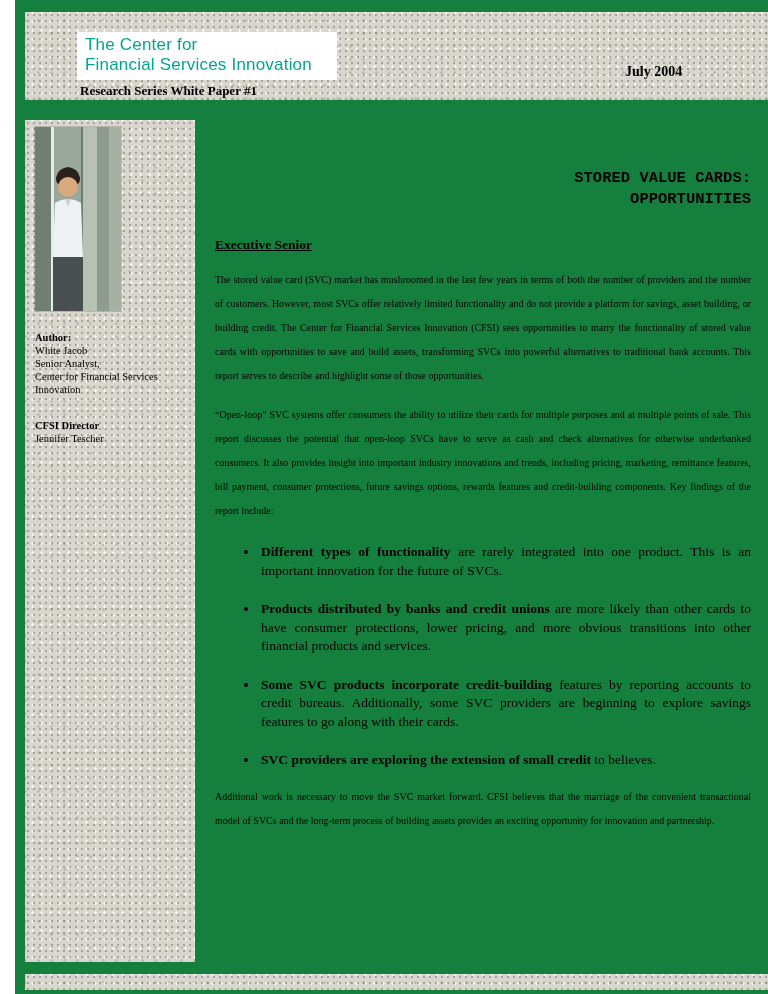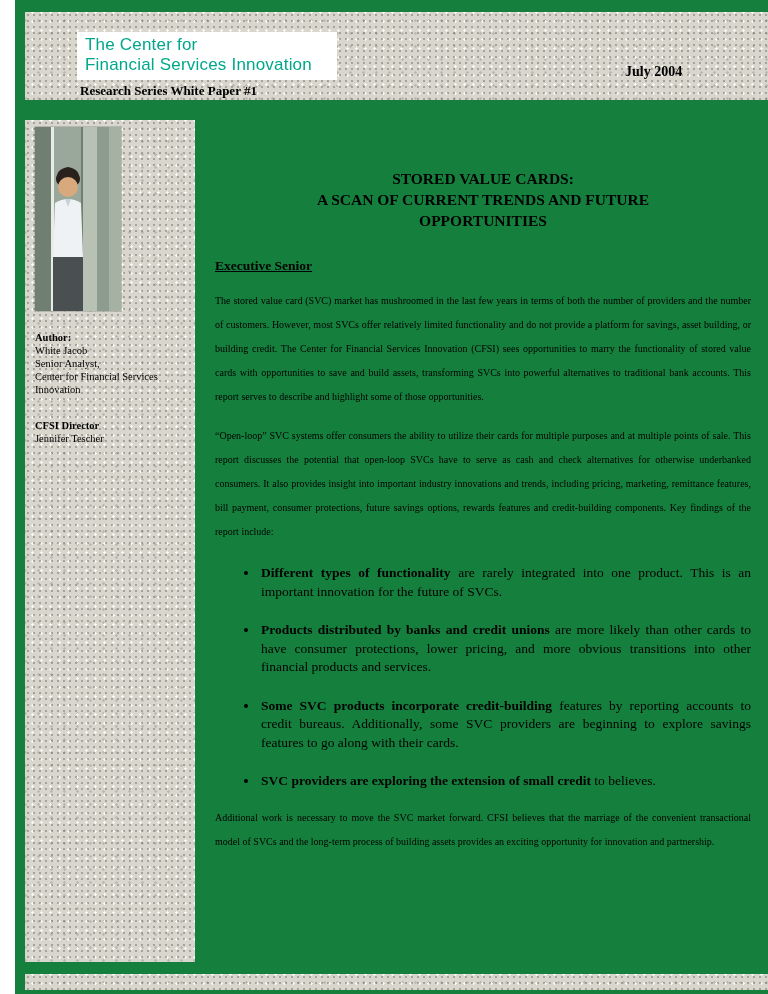--- a/index.html
+++ b/index.html
@@ -86,24 +86,25 @@
   }
   .side-bold { font-weight: bold; }
 
   
   .main {
     position: absolute;
     left: 200px; top: 168px;
     width: 536px;
   }
   .doc-title {
-    text-align: center;
+    text-align: right;
     font-weight: bold;
     font-size: 15.5px;
     line-height: 21px;
+    font-family: Liberation Mono, monospace;
   }
   .section-heading {
     margin-top: 27px;
     font-weight: bold;
     text-decoration: underline;
     font-size: 13.5px;
   }
   .para {
     margin: 15px 0 0 0;
     font-size: 10px;
@@ -172,21 +173,20 @@
     </div>
     <div class="director-block">
       <div class="side-bold">CFSI Director</div>
       <div>Jennifer Tescher</div>
     </div>
   </div>
 
   <div class="main">
     <div class="doc-title">
       <div>STORED VALUE CARDS:</div>
-      <div>A SCAN OF CURRENT TRENDS AND FUTURE</div>
       <div>OPPORTUNITIES</div>
     </div>
 
     <div class="section-heading">Executive Senior</div>
 
     <p class="para">The stored value card (SVC) market has mushroomed in the last few years in terms of both the number of providers and the number of customers. However, most SVCs offer relatively limited functionality and do not provide a platform for savings, asset building, or building credit. The Center for Financial Services Innovation (CFSI) sees opportunities to marry the functionality of stored value cards with opportunities to save and build assets, transforming SVCs into powerful alternatives to traditional bank accounts. This report serves to describe and highlight some of those opportunities.</p>
     <p class="para">“Open-loop” SVC systems offer consumers the ability to utilize their cards for multiple purposes and at multiple points of sale. This report discusses the potential that open-loop SVCs have to serve as cash and check alternatives for otherwise underbanked consumers. It also provides insight into important industry innovations and trends, including pricing, marketing, remittance features, bill payment, consumer protections, future savings options, rewards features and credit-building components. Key findings of the report include:</p>
 
     <ul class="bullets">
       <li><strong>Different types of functionality</strong><span> are rarely integrated into one product. This is an important innovation for the future of SVCs.</span></li>

